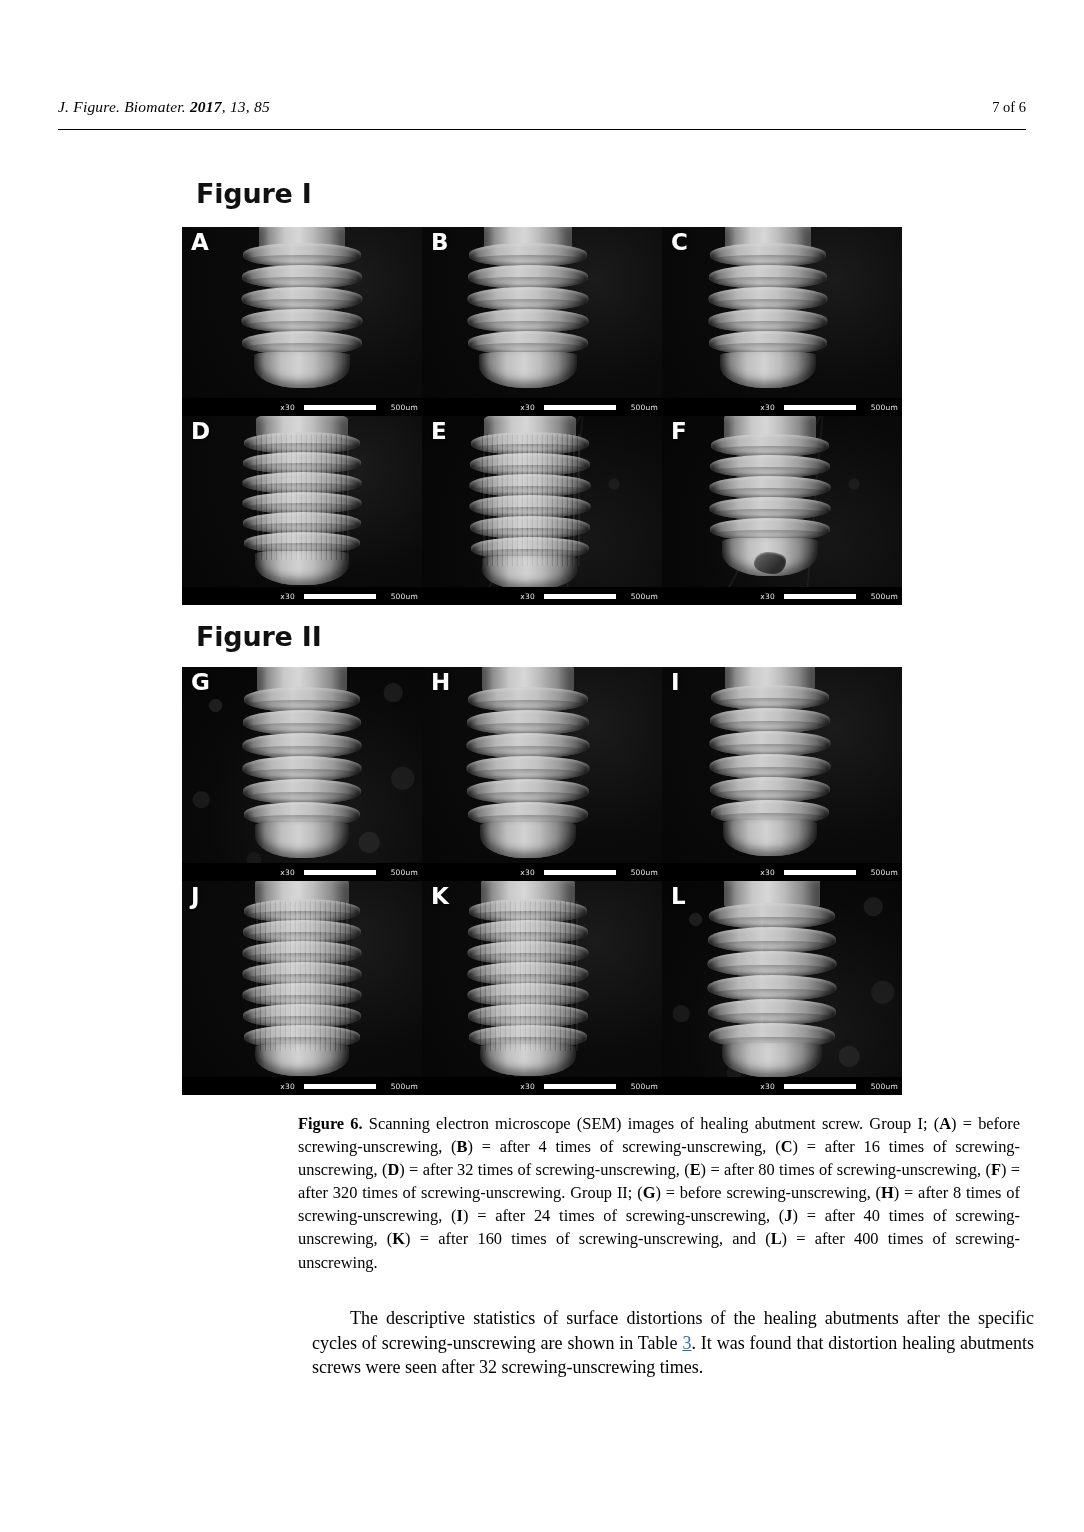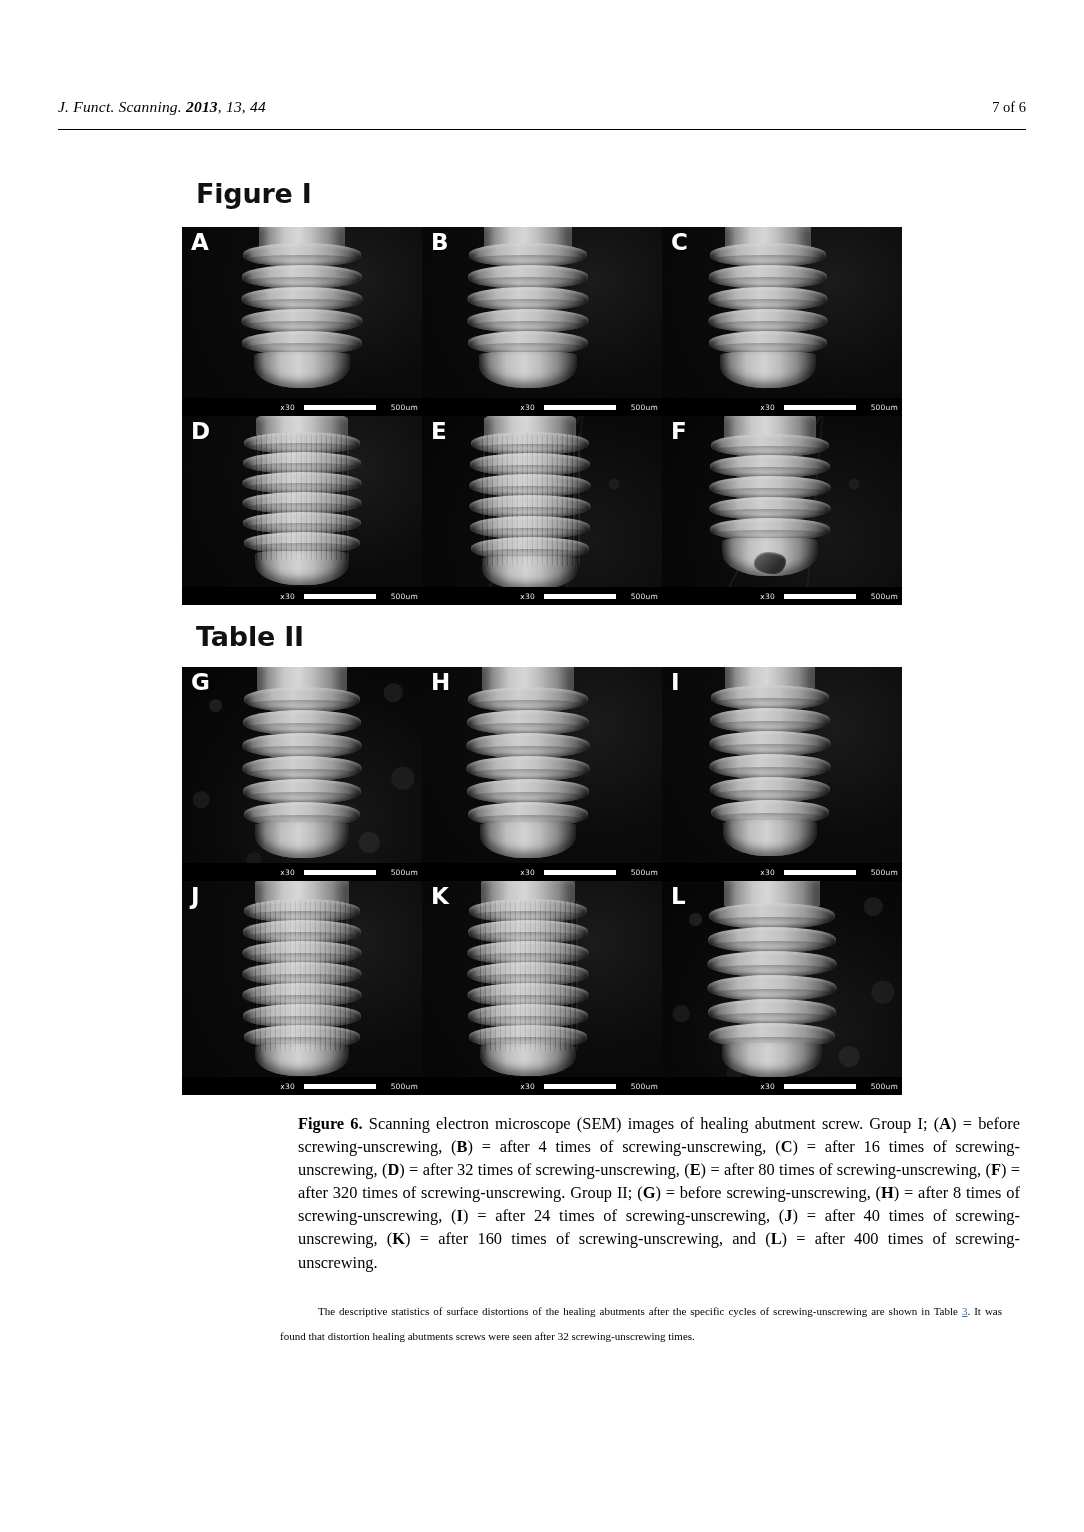--- a/index.html
+++ b/index.html
@@ -270,38 +270,38 @@
     text-align: justify;
     text-justify: inter-word;
   }
   #figure-caption .cap-lead {
     font-weight: bold;
   }
   #figure-caption b { font-weight: bold; }
 
   #body-paragraph {
     position: absolute;
-    left: 280px;
+    left: 312px;
     top: 1288px;
     width: 722px;
-    font-size: 11px;
+    font-size: 18px;
     line-height: 24.6px;
     text-align: justify;
     text-justify: inter-word;
     text-indent: 38px;
   }
   .xref-link {
     color: #2a6ebb;
   }
 </style>
 </head>
 <body>
 
 <div id="page-header">
-  <div class="hdr-left"><span>J. Funct. Scanning.</span> <b>2013</b><span>, 13, 44</span></div>
+  <div class="hdr-left"><span>J. Figure. Biomater.</span> <b>2017</b><span>, 13, 85</span></div>
   <div class="hdr-right">7 of 6</div>
 </div>
 <div id="header-rule"></div>
 
 <div class="group-heading" id="group-1-heading">Figure I</div>
 
 <div class="panel-grid" id="group-1-grid">
 
   <div class="sem-panel">
     <div class="bg-plain"></div>
@@ -417,21 +417,21 @@
     <div class="panel-letter">F</div>
     <div class="sem-bar">
       <span class="sem-mag">x30</span>
       <span class="sem-scalebar"></span>
       <span class="sem-scale-label">500um</span>
     </div>
   </div>
 
 </div>
 
-<div class="group-heading" id="group-2-heading">Table II</div>
+<div class="group-heading" id="group-2-heading">Figure II</div>
 
 <div class="panel-grid" id="group-2-grid">
 
   <div class="sem-panel">
     <div class="bg-specks"></div>
     <div class="screw" style="top:-8px;width:122px;height:196px;">
       <div class="screw-collar" style="top:0;width:90px;height:36px;"></div>
       <div class="thread" style="top:28px;width:116px;height:25px;"></div>
       <div class="thread" style="top:51px;width:118px;height:25px;"></div>
       <div class="thread" style="top:74px;width:119px;height:25px;"></div>

